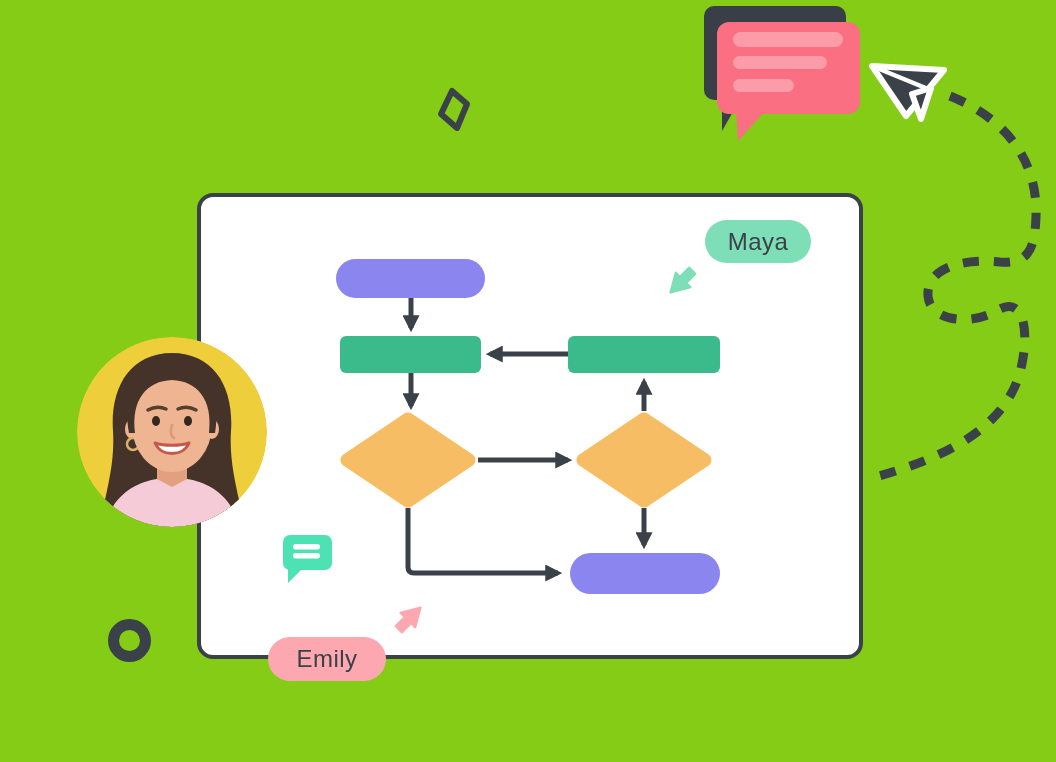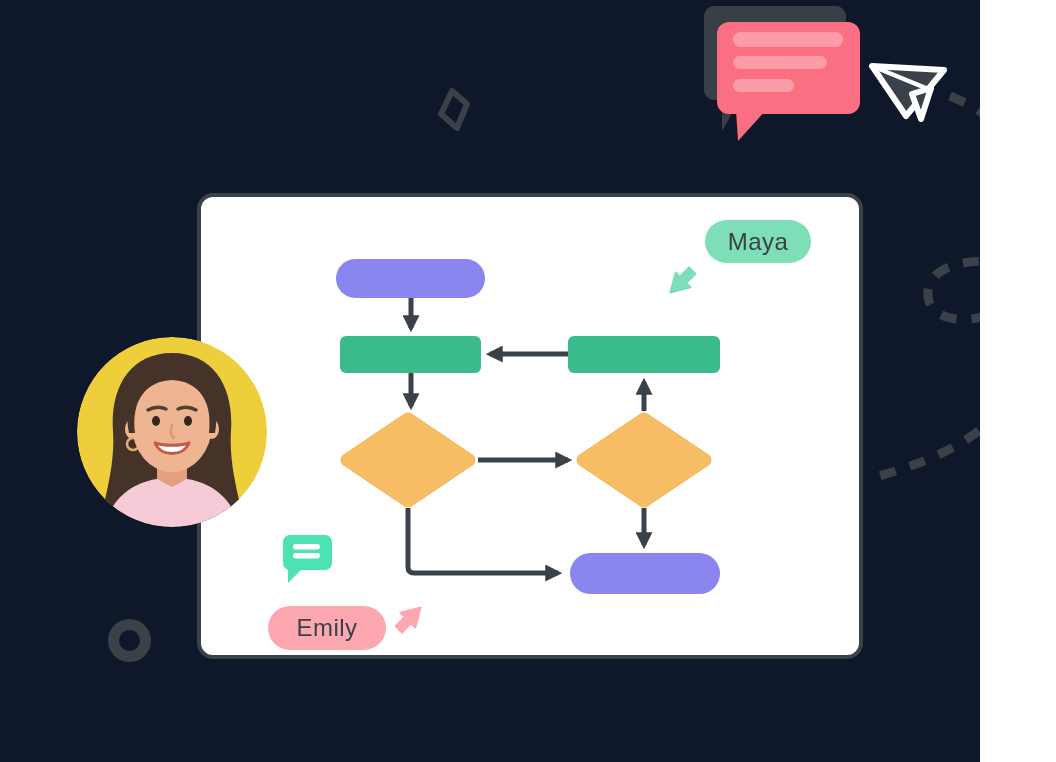--- a/index.html
+++ b/index.html
@@ -1,34 +1,34 @@
 <!DOCTYPE html>
 <html><head>
 <meta charset="utf-8">
 <style>
   html,body{margin:0;padding:0;background:#ffffff;}
-  .stage{position:relative;width:980px;height:762px;overflow:hidden;
-         font-family:"Liberation Sans", sans-serif;background:#0f172a;}
+  .stage{position:relative;width:1056px;height:762px;overflow:hidden;
+         font-family:"Liberation Sans", sans-serif;background:#84cc16;}
   svg{display:block;}
   .layer{position:absolute;left:0;top:0;width:1056px;height:762px;}
 
   
   .canvas{position:absolute;left:197px;top:193px;width:658px;height:458px;
           background:#ffffff;border:4px solid #3A4148;border-radius:16px;z-index:2;}
 
   
   .avatar{position:absolute;left:77px;top:337px;width:190px;height:190px;
           border-radius:50%;overflow:hidden;z-index:5;}
 
   
   .pill{position:absolute;display:flex;align-items:center;justify-content:center;
         border-radius:22px;color:#3A4148;font-size:24px;font-weight:500;
         letter-spacing:.5px;z-index:6;}
   .pill-maya{left:705px;top:220px;width:106px;height:43px;background:#7EDEB7;}
-  .pill-emily{left:268px;top:606px;width:118px;height:44px;background:#FDA8B0;}
+  .pill-emily{left:268px;top:637px;width:118px;height:44px;background:#FDA8B0;}
 
   
   .ring{position:absolute;left:108px;top:619px;width:21px;height:21px;
         border:11px solid #3A4148;border-radius:50%;z-index:1;}
 
   .decor-layer{z-index:1;}
   .diagram-layer{z-index:4;pointer-events:none;}
 </style>
 </head>
 <body>

